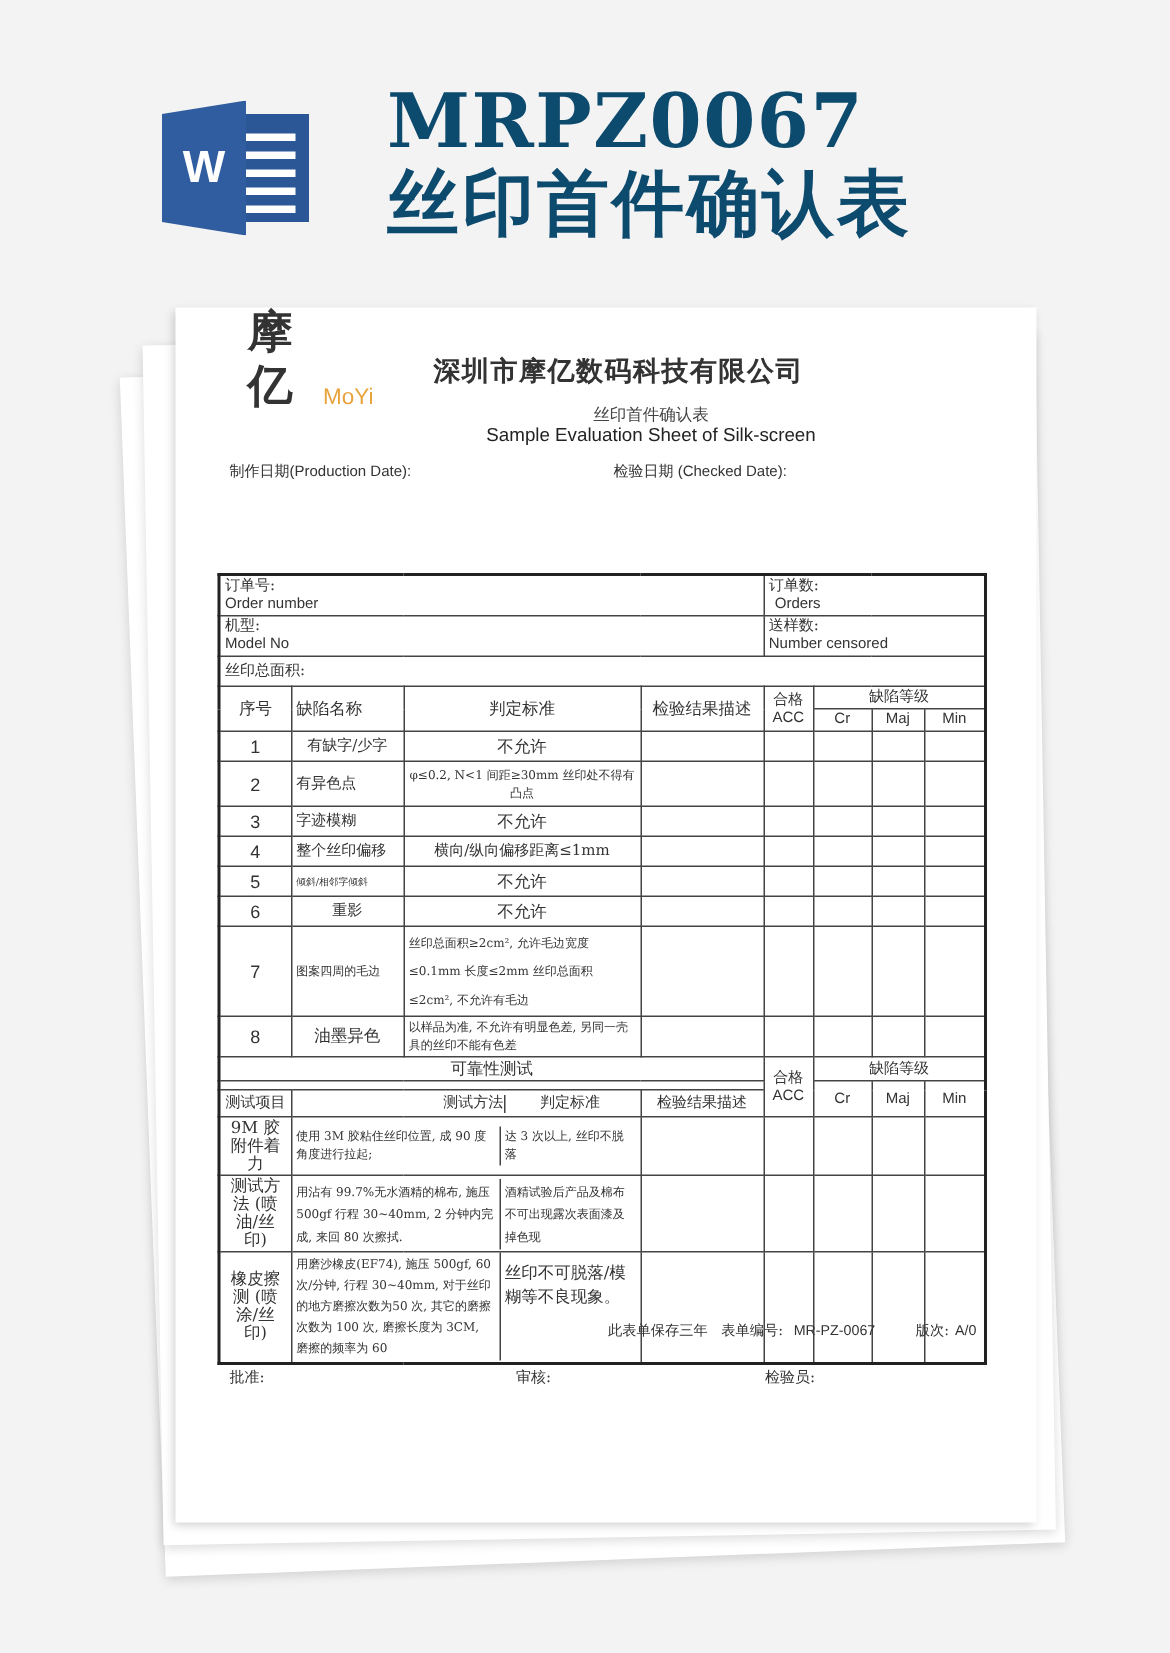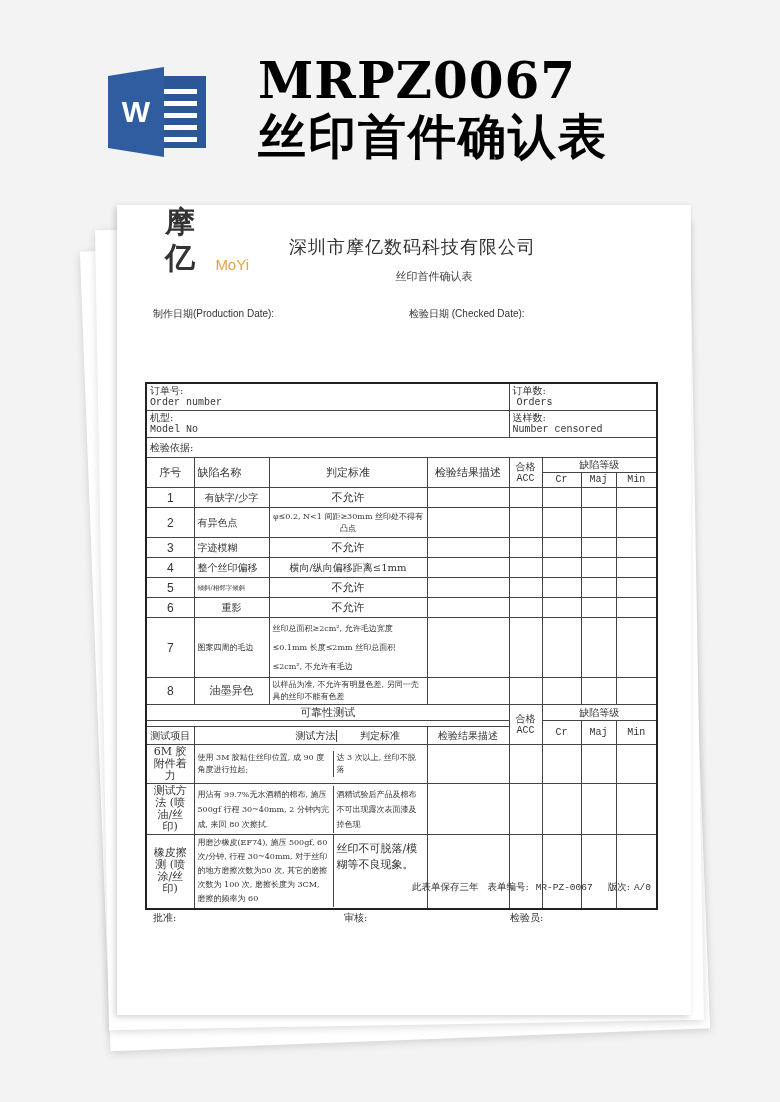--- a/index.html
+++ b/index.html
@@ -7,41 +7,41 @@
   body { background: #f3f3f3; font-family: "DejaVu Serif", "Liberation Serif", serif; color: #222; position: relative; }
 
   
   .banner { position: absolute; left: 0; top: 0; width: 780px; height: 175px; }
   .word-icon { position: absolute; left: 108px; top: 67px; width: 96px; height: 90px; }
   .word-icon .doc { position: absolute; left: 42px; top: 9px; width: 56px; height: 72px; background: #2b5797; border: 3px solid #2b5797; }
   .word-icon .doc .line { position: absolute; left: 8px; width: 36px; height: 5px; background: #fff; }
   .word-icon .cover { position: absolute; left: 0; top: 0; width: 56px; height: 90px; background: #2f5d9f;
       clip-path: polygon(0 10%, 100% 0, 100% 100%, 0 90%); display:flex; align-items:center; justify-content:center;
       color:#fff; font-family:"Liberation Sans", sans-serif; font-weight:bold; font-size:30px; }
-  .banner-title { position: absolute; left: 258px; top: 54px; color: #000000; font-family: "DejaVu Serif", serif; font-weight: bold; }
+  .banner-title { position: absolute; left: 258px; top: 54px; color: #0c4a6e; font-family: "DejaVu Serif", serif; font-weight: bold; }
   .banner-title .code { font-size: 50px; line-height: 54px; letter-spacing: 1px; }
   .banner-title .name { font-size: 48px; line-height: 56px; letter-spacing: 2px; }
 
   
   .paper-back { position: absolute; background: #fff; box-shadow: 0 2px 8px rgba(0,0,0,0.15); }
   .paper-back.b1 { left: 95px; top: 240px; width: 600px; height: 800px; transform: rotate(-2.2deg); }
   .paper-back.b2 { left: 102px; top: 225px; width: 595px; height: 800px; transform: rotate(-1deg); }
   .paper { position: absolute; left: 117px; top: 205px; width: 574px; height: 810px; background: #fff; box-shadow: -2px 2px 6px rgba(0,0,0,0.18); }
 
   .logo { position: absolute; left: 48px; top: 27px; width: 84px; height: 44px; display: flex; align-items: flex-end; }
   .logo .cn { font-size: 30px; color: #333; font-weight: bold; letter-spacing: -3px; line-height: 36px; }
   .logo .en { font-family: "Liberation Sans", sans-serif; font-size: 15px; color: #e8a33b; margin-left: 8px; line-height: 22px; }
-  .company { position: absolute; left: 172px; top: 30px; font-size: 18px; color: #333; letter-spacing: 1px; }
+  .company { position: absolute; left: 172px; top: 30px; font-size: 18px; color: #333; letter-spacing: 1px; font-weight: bold; }
   .doc-title-cn { position: absolute; left: 0; width: 100%; top: 64px; text-align: center; font-size: 11px; color: #444; padding-left: 60px; }
   .doc-title-en { position: absolute; left: 0; width: 100%; top: 78px; text-align: center; font-family: "Liberation Sans", sans-serif; font-size: 12.5px; color: #222; padding-left: 60px; }
   .dates { position: absolute; top: 102px; font-size: 10px; color: #333; font-family: Liberation Sans, sans-serif; }
 
   table.form { position: absolute; left: 28px; top: 138px; width: 511px; border-collapse: collapse; font-size: 10px; table-layout: fixed; border: 2px solid #222; margin-top: 39px; }
   table.form td { border: 1px solid #444; padding: 1px 3px; vertical-align: middle; line-height: 12px; color: #333; }
-  .sans { font-family: Liberation Mono, monospace; }
+  .sans { font-family: Liberation Sans, sans-serif; }
   .c { text-align: center; }
   .small { font-size: 8px; line-height: 13px; }
   .tiny { font-size: 6.5px; }
   .big { font-size: 11px; }
   .num { font-family: "Liberation Sans", sans-serif; font-size: 12px; text-align: center; }
   .thick-top td { border-top: 2px solid #222; }
 
   .footer-note { position: absolute; right: 40px; top: 676px; font-size: 9.5px; color: #333; }
   .footer-note .sans { margin-left: 4px; }
   .sign { position: absolute; top: 706px; font-size: 10px; color: #333; }
@@ -69,20 +69,21 @@
 <div class="paper-back b1"></div>
 <div class="paper-back b2"></div>
 
 <div class="paper">
   <div class="logo">
     <span class="cn">摩亿</span>
     <span class="en">MoYi</span>
   </div>
   <div class="company">深圳市摩亿数码科技有限公司</div>
   <div class="doc-title-cn">丝印首件确认表</div>
+  <div class="doc-title-en">Sample Evaluation Sheet of Silk-screen</div>
   <div class="dates" style="left:36px">制作日期(Production Date):</div>
   <div class="dates" style="left:292px">检验日期 (Checked  Date):</div>
 
   <table class="form">
     <colgroup>
       <col style="width:48px">
         <col style="width:75px">
         <col style="width:158px">
         <col style="width:82px">
       <col style="width:33px">
@@ -107,21 +108,21 @@
         <div>机型:</div>
         <div class="sans">Model No</div>
       </td>
       <td colspan="4">
         <div>送样数:</div>
         <div class="sans">Number censored</div>
       </td>
     </tr>
     <tr>
       <td colspan="8" style="height:20px">
-        <span>检验依据:</span>
+        <span>丝印总面积:</span>
       </td>
     </tr>
 
     <tr>
       <td rowspan="2" class="c big">序号</td>
       <td rowspan="2" class="big">缺陷名称</td>
       <td rowspan="2" class="c big">判定标准</td>
       <td rowspan="2" class="c big">检验结果描述</td>
       <td rowspan="2" class="c">
         <div>合格</div>
@@ -235,21 +236,21 @@
       <td colspan="2" class="c">
         <div style="display:flex">
           <span style="flex:0 0 138px;text-align:right">测试方法</span>
           <span style="flex:1;text-align:center;border-left:1px solid #444">判定标准</span>
         </div>
       </td>
       <td class="c">检验结果描述</td>
     </tr>
 
     <tr style="height:30px">
-      <td class="c big">6M 胶附件着力</td>
+      <td class="c big">9M 胶附件着力</td>
       <td colspan="2" class="small" style="padding:0">
         <div style="display:flex;height:100%">
           <span style="flex:0 0 138px;padding:1px 3px">使用 3M 胶粘住丝印位置, 成 90 度角度进行拉起;</span>
           <span style="flex:1;border-left:1px solid #444;padding:1px 3px">达 3 次以上, 丝印不脱落</span>
         </div>
       </td>
       <td></td>
           <td></td>
           <td></td>
           <td></td>
@@ -283,19 +284,19 @@
           <td></td>
           <td></td>
     </tr>
   </tbody>
     </table>
 
   <div class="footer-note">
     <span>此表单保存三年</span>
     <span style="margin-left:6px">表单编号:</span>
     <span class="sans">MR-PZ-0067</span>
-    <span style="margin-left:12px">版次:</span><span class="sans">A/0</span>
+    <span style="margin-left:24px">版次:</span><span class="sans">A/0</span>
   </div>
 
   <div class="sign" style="left:36px">批准:</div>
   <div class="sign" style="left:227px">审核:</div>
   <div class="sign" style="left:393px">检验员:</div>
 </div>
 
 </body></html>

